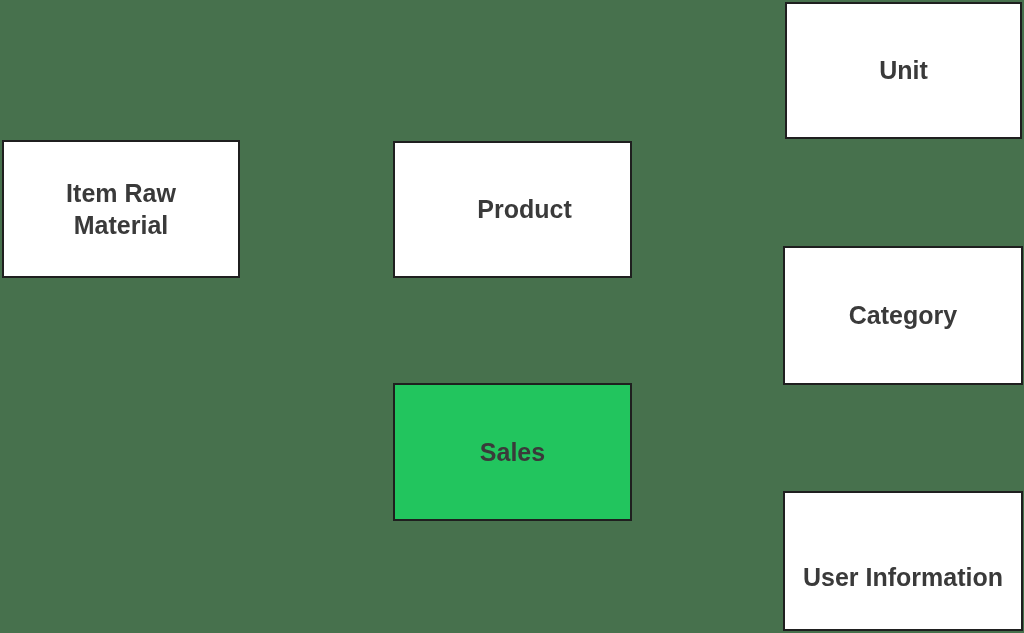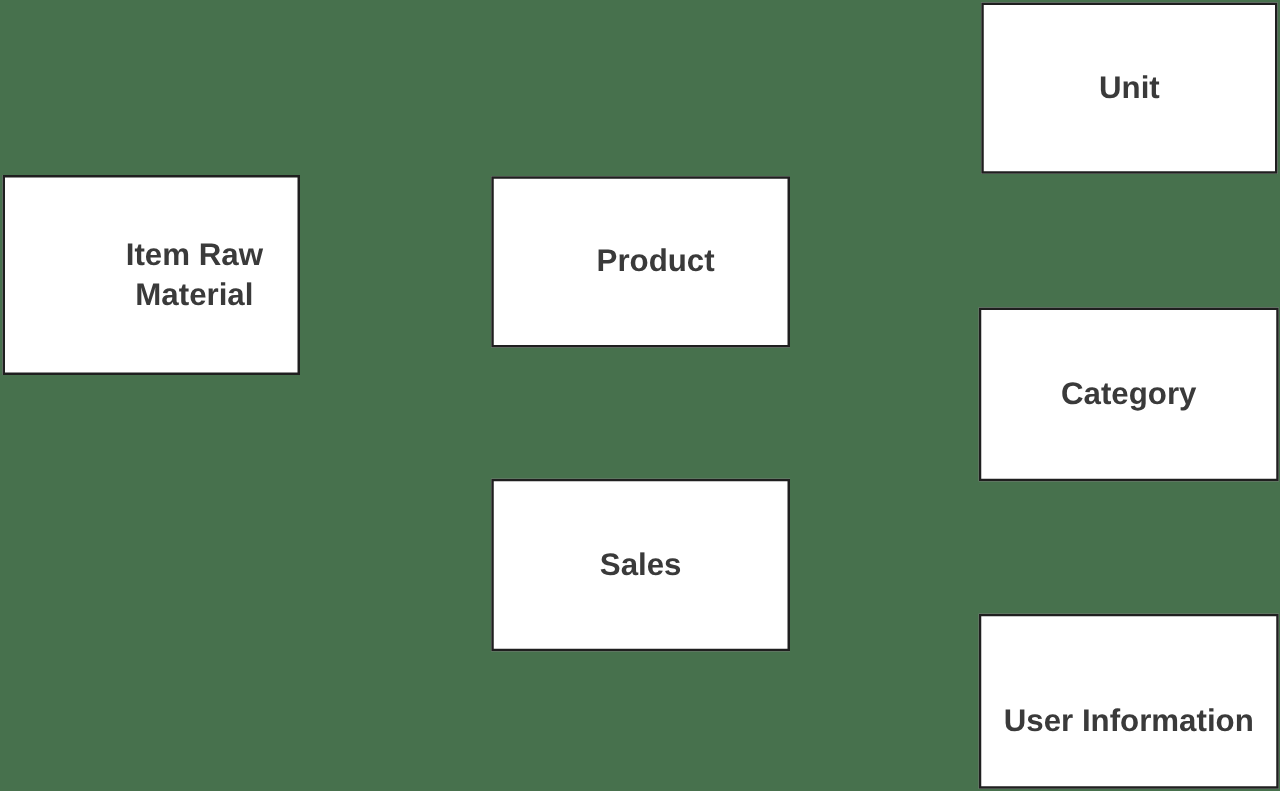--- a/index.html
+++ b/index.html
@@ -24,21 +24,21 @@
   }
   .node .label {
     font-weight: bold;
     font-size: 25px;
     line-height: 1.3;
     color: #3a3a3a;
     text-align: center;
     white-space: pre-line;
   }
   
-  #node-item-raw-material { left: 2px;   top: 140px; width: 238px; height: 160px; justify-content: flex-end; }
+  #node-item-raw-material { left: 2px;   top: 140px; width: 238px; height: 138px; }
   #node-item-raw-material .label { max-width: 165px; }
   #node-product           { left: 393px; top: 141px; width: 239px; height: 137px; padding-left: 24px; }
   #node-unit              { left: 785px; top: 2px;   width: 237px; height: 137px; }
   #node-category          { left: 783px; top: 246px; width: 240px; height: 139px; }
   #node-invoice           { left: 2px;   top: 382px; width: 238px; height: 141px; }
   #node-sales             { left: 393px; top: 383px; width: 239px; height: 138px; }
   #node-user-information  { left: 783px; top: 491px; width: 240px; height: 140px; }
 </style>
 </head>
 <body>
@@ -55,21 +55,21 @@
 
   <div class="node" id="node-unit" style="background: rgb(255, 255, 255); border-color: rgb(31, 31, 31);">
     <span class="label" style="color: rgb(58, 58, 58);">Unit</span>
   </div>
 
   <div class="node" id="node-category" style="background: rgb(255, 255, 255); border-color: rgb(31, 31, 31);">
     <span class="label" style="color: rgb(58, 58, 58);">Category</span>
   </div>
 
 
-  <div class="node" id="node-sales" style="background: #ffffff; border-color: rgb(31, 31, 31);">
+  <div class="node" id="node-sales" style="background: #22c55e; border-color: rgb(31, 31, 31);">
     <span class="label" style="color: rgb(58, 58, 58);">Sales</span>
   </div>
 
   <div class="node" id="node-user-information" style="background: rgb(255, 255, 255); border-color: rgb(31, 31, 31);">
     <span class="label" style="color: rgb(58, 58, 58); margin-top: 32px;">User Information</span>
   </div>
 
 </div>
 
 </body></html>

